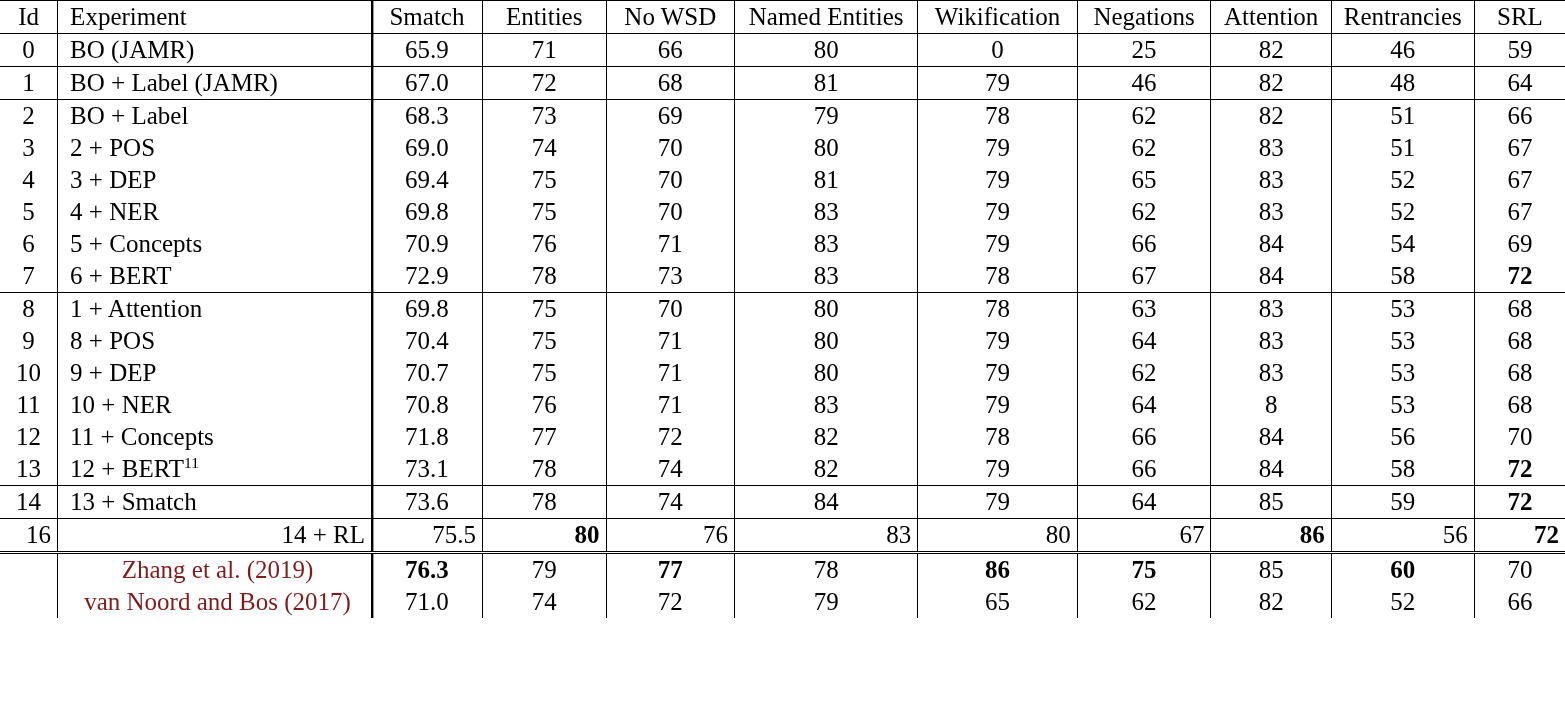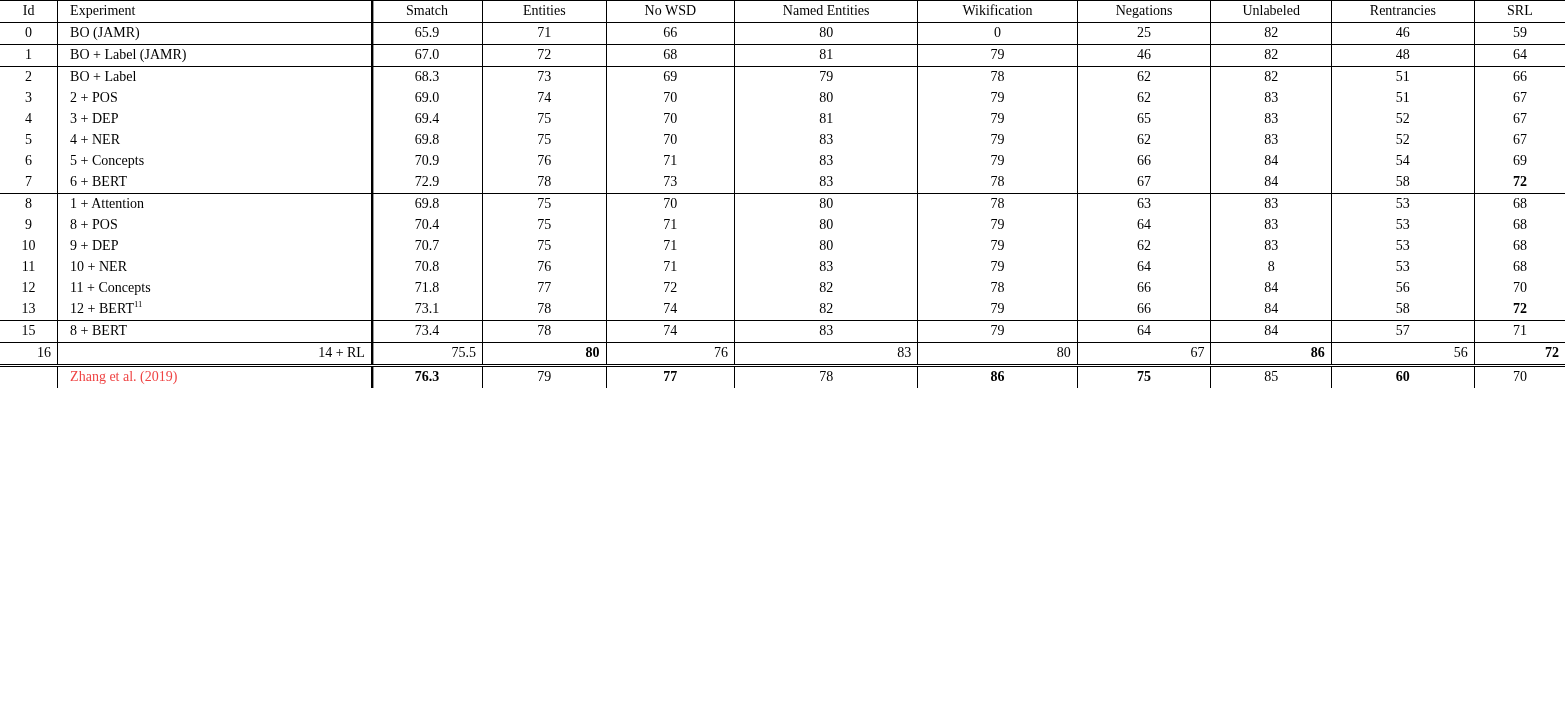--- a/index.html
+++ b/index.html
@@ -15,21 +15,21 @@
     overflow: hidden;
   }
   .table-wrap {
     padding: 0;
     margin: 0;
   }
   table.results {
     border-collapse: collapse;
     width: 1565px;
     table-layout: fixed;
-    font-size: 14px;
+    font-size: 25px;
     line-height: 1.0;
   }
   table.results td, table.results th {
     padding: 3px 6px 4px 6px;
     vertical-align: middle;
     white-space: nowrap;
   }
   
   .col-id      { width: 56px;  text-align: center; }
   .col-exp     { width: 305px; text-align: left; padding-left: 12px !important; }
@@ -51,21 +51,21 @@
   .rule-double td, .rule-double th { border-bottom: 3.5px double #000; text-align: right; }
 
   
   .vline-left { border-left: 1.2px solid #000; }
   .dbl-left {
     border-left: 1.2px solid #000;
     box-shadow: inset 4px 0 0 -2.6px #000;
   }
 
   .bold { font-weight: bold; }
-  .cite { color: #ef4444; }
+  .cite { color: #7f1d1d; text-align: center; }
   sup { font-size: 0.62em; vertical-align: super; line-height: 0; }
 
   .hdr { font-weight: normal; }
 </style>
 </head>
 <body>
 
 <div class="table-wrap">
   <table class="results">
     <colgroup>
@@ -84,21 +84,21 @@
     <thead>
       <tr class="rule-top rule-thin">
         <th class="col-id hdr">Id</th>
         <th class="col-exp hdr vline-left">Experiment</th>
         <th class="col-num hdr dbl-left">Smatch</th>
         <th class="col-num hdr vline-left">Entities</th>
         <th class="col-num hdr vline-left">No WSD</th>
         <th class="col-num hdr vline-left">Named Entities</th>
         <th class="col-num hdr vline-left">Wikification</th>
         <th class="col-num hdr vline-left">Negations</th>
-        <th class="col-num hdr vline-left">Unlabeled</th>
+        <th class="col-num hdr vline-left">Attention</th>
         <th class="col-num hdr vline-left">Rentrancies</th>
         <th class="col-num hdr vline-left">SRL</th>
       </tr>
     </thead>
     <tbody id="table-body">
         <tr class="rule-thin">
           <td class="col-id">0</td>
           <td class="col-exp vline-left">BO (JAMR)</td>
           <td class="col-num dbl-left">65.9</td>
           <td class="col-num vline-left">71</td>
@@ -273,31 +273,31 @@
           <td class="col-num vline-left">78</td>
           <td class="col-num vline-left">74</td>
           <td class="col-num vline-left">82</td>
           <td class="col-num vline-left">79</td>
           <td class="col-num vline-left">66</td>
           <td class="col-num vline-left">84</td>
           <td class="col-num vline-left">58</td>
           <td class="col-num vline-left bold">72</td>
         </tr>
         <tr class="rule-thin">
-          <td class="col-id">15</td>
-          <td class="col-exp vline-left">8 + BERT</td>
-          <td class="col-num dbl-left">73.4</td>
+          <td class="col-id">14</td>
+          <td class="col-exp vline-left">13 + Smatch</td>
+          <td class="col-num dbl-left">73.6</td>
           <td class="col-num vline-left">78</td>
           <td class="col-num vline-left">74</td>
-          <td class="col-num vline-left">83</td>
+          <td class="col-num vline-left">84</td>
           <td class="col-num vline-left">79</td>
           <td class="col-num vline-left">64</td>
-          <td class="col-num vline-left">84</td>
-          <td class="col-num vline-left">57</td>
-          <td class="col-num vline-left">71</td>
+          <td class="col-num vline-left">85</td>
+          <td class="col-num vline-left">59</td>
+          <td class="col-num vline-left bold">72</td>
         </tr>
         <tr class="rule-double">
           <td class="col-id">16</td>
           <td class="col-exp vline-left">14 + RL</td>
           <td class="col-num dbl-left">75.5</td>
           <td class="col-num vline-left bold">80</td>
           <td class="col-num vline-left">76</td>
           <td class="col-num vline-left">83</td>
           <td class="col-num vline-left">80</td>
           <td class="col-num vline-left">67</td>
@@ -311,15 +311,28 @@
           <td class="col-num dbl-left bold">76.3</td>
           <td class="col-num vline-left">79</td>
           <td class="col-num vline-left bold">77</td>
           <td class="col-num vline-left">78</td>
           <td class="col-num vline-left bold">86</td>
           <td class="col-num vline-left bold">75</td>
           <td class="col-num vline-left">85</td>
           <td class="col-num vline-left bold">60</td>
           <td class="col-num vline-left">70</td>
         </tr>
+        <tr>
+          <td class="col-id"></td>
+          <td class="col-exp vline-left cite">van Noord and Bos (2017)</td>
+          <td class="col-num dbl-left">71.0</td>
+          <td class="col-num vline-left">74</td>
+          <td class="col-num vline-left">72</td>
+          <td class="col-num vline-left">79</td>
+          <td class="col-num vline-left">65</td>
+          <td class="col-num vline-left">62</td>
+          <td class="col-num vline-left">82</td>
+          <td class="col-num vline-left">52</td>
+          <td class="col-num vline-left">66</td>
+        </tr>
       </tbody>
   </table>
 </div>
 
 </body></html>

